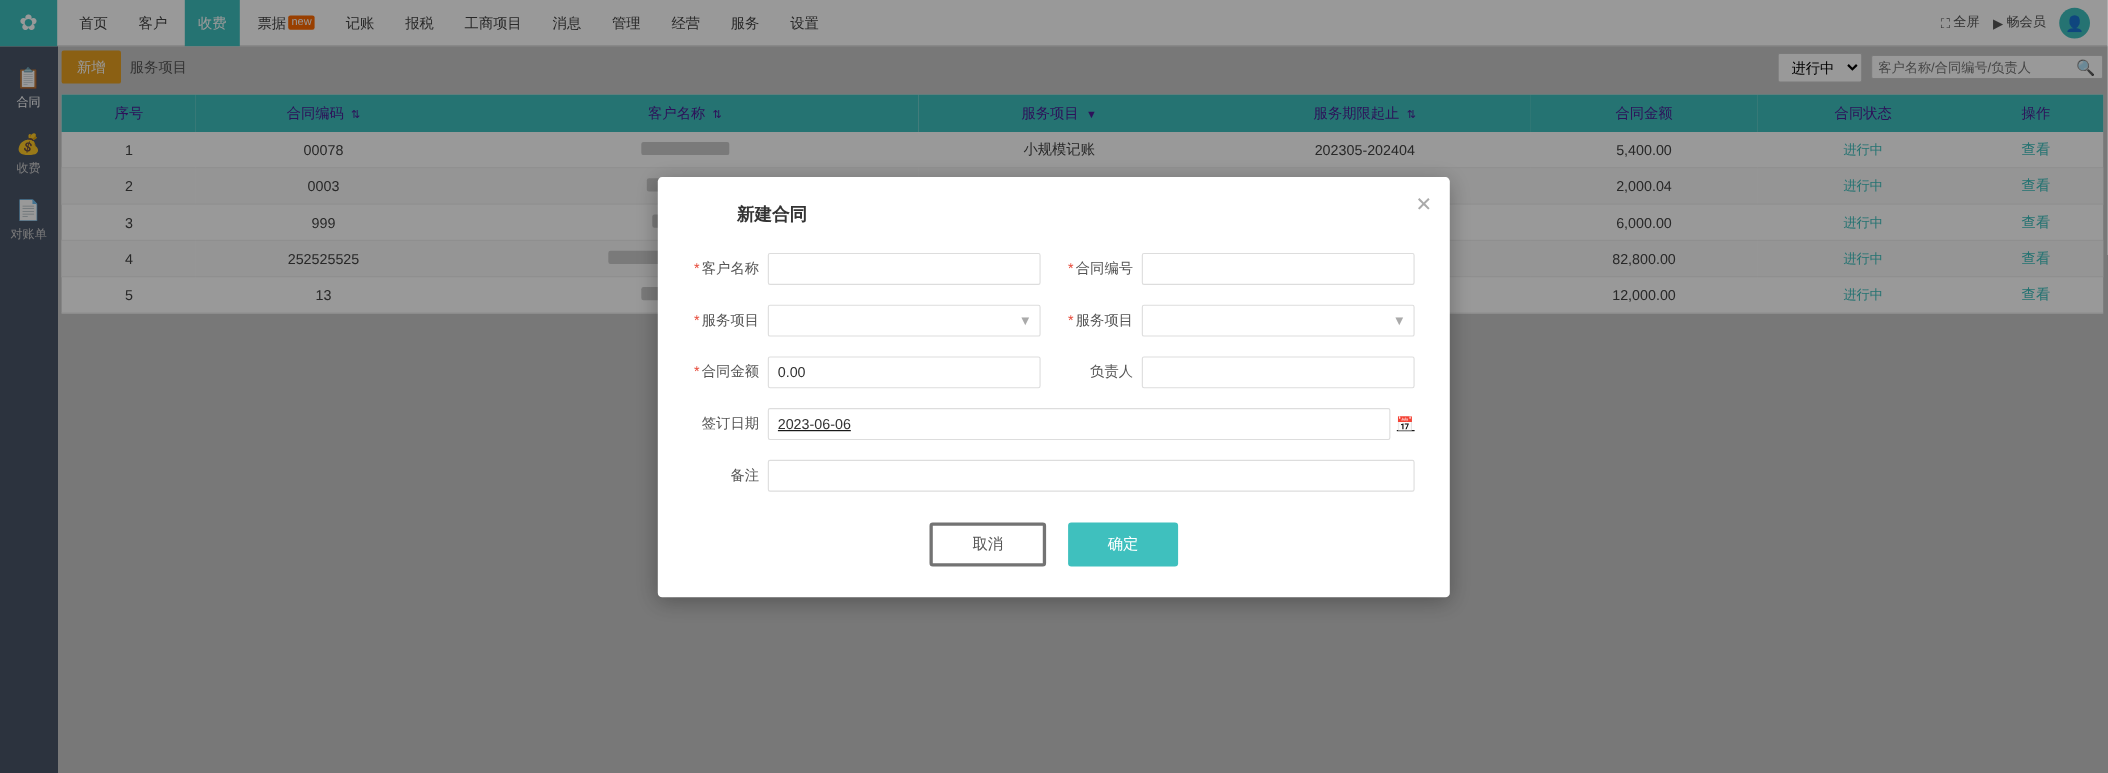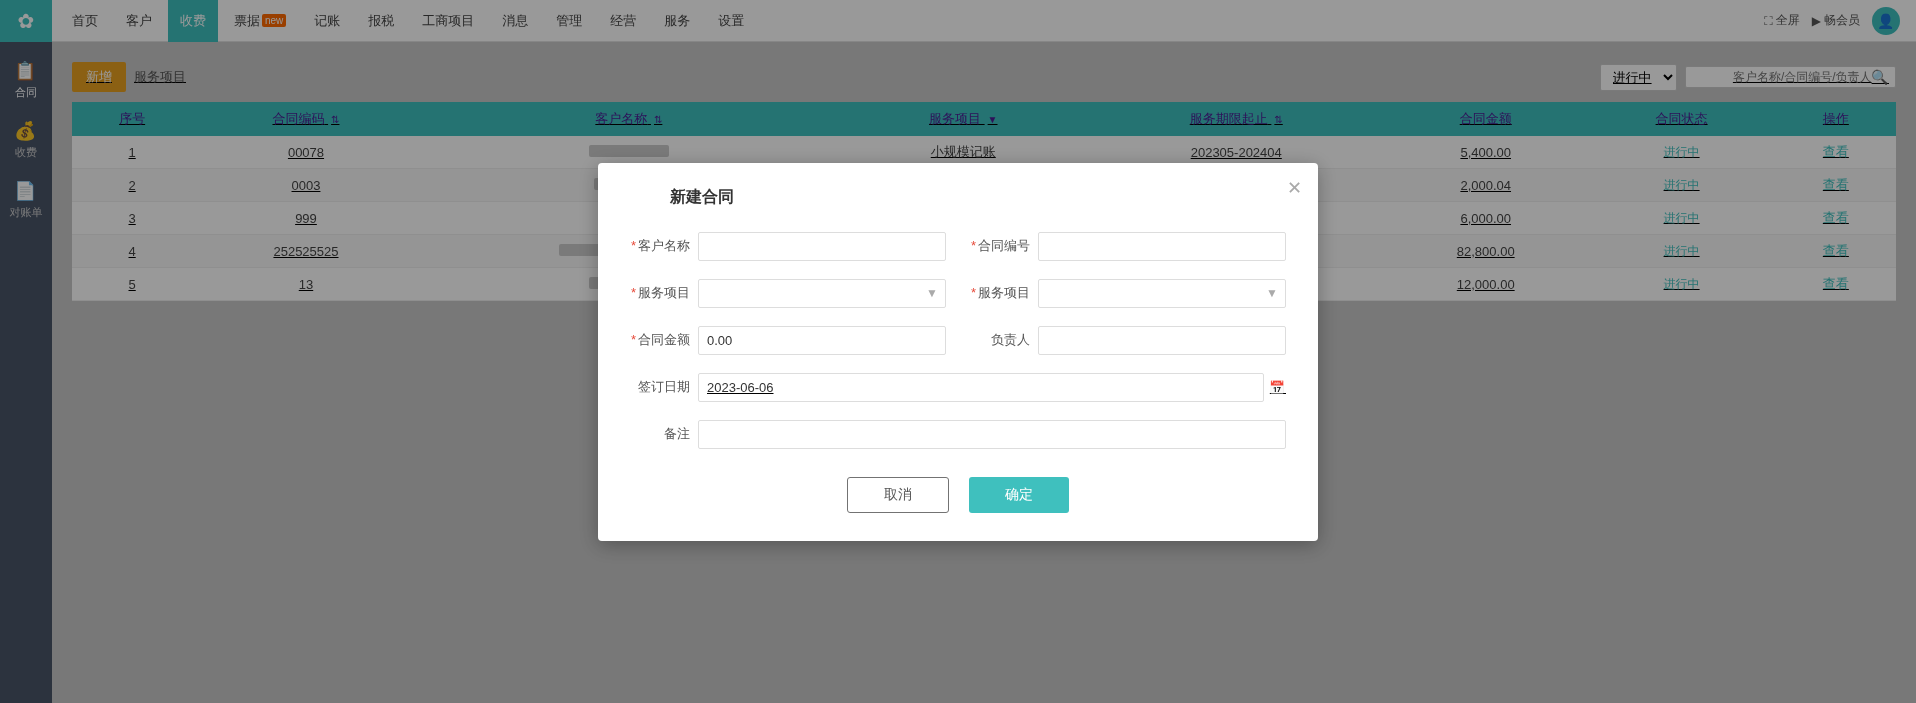--- a/index.html
+++ b/index.html
@@ -52,43 +52,42 @@
       display: flex; flex-direction: column; align-items: center;
       color: #ccc; padding: 8px 4px; cursor: pointer; width: 100%;
       justify-content: center; gap: 3px; font-size: 11px;
     }
     .sidebar-item.active { color: #fff; }
     .sidebar-item .icon { font-size: 18px; }
 
     
     .main-content {
       margin-top: 42px; margin-left: 52px;
-      padding: 20px; min-height: calc(100vh - 42px);
+      padding: 4px; min-height: calc(100vh - 42px);
       background: #c8c8c8;
-      text-decoration: underline;
     }
 
     
     .toolbar { display: flex; align-items: center; gap: 8px; margin-bottom: 10px; }
     .btn-new {
       background: #e8a020; color: #fff; border: none;
       padding: 6px 14px; cursor: pointer; font-size: 13px; border-radius: 2px;
     }
     .toolbar-label { font-size: 13px; color: #555; }
     .toolbar-spacer { flex: 1; }
     .status-select {
       border: 1px solid #ccc; padding: 4px 8px; font-size: 13px;
       background: #fff; border-radius: 2px; cursor: pointer;
     }
     .search-box {
       display: flex; align-items: center;
       border: 1px solid #ccc; background: #fff; border-radius: 2px; padding: 2px 6px;
     }
     .search-box input {
-      border: none; outline: none; font-size: 12px; width: 180px; text-align: right;
+      border: none; outline: none; font-size: 12px; width: 180px;
     }
     .search-icon { color: #aaa; font-size: 14px; cursor: pointer; }
 
     
     .contract-table { width: 100%; border-collapse: collapse; background: #fff; }
     .contract-table thead tr { background: #3fc0be; }
     .contract-table thead th {
       color: #4c1d95; padding: 8px 10px; font-size: 13px;
       text-align: center; font-weight: normal; white-space: nowrap;
     }
@@ -150,21 +149,21 @@
     .form-input-date { display: flex; align-items: center; flex: 1; text-decoration: underline; }
     .form-input-date input {
       flex: 1; border: 1px solid #ddd; border-radius: 2px;
       padding: 6px 8px; font-size: 13px; outline: none;
     }
     .calendar-icon { color: #aaa; margin-left: 6px; cursor: pointer; }
     .modal-footer {
       display: flex; justify-content: center; gap: 20px; margin-top: 28px;
     }
     .btn-cancel {
-      background: #fff; border: 1px solid #737373; color: #555;
+      background: #fff; border: 3px solid #737373; color: #555;
       padding: 8px 36px; font-size: 14px; border-radius: 3px; cursor: pointer;
     }
     .btn-confirm {
       background: #3fc0be; border: none; color: #fff;
       padding: 8px 36px; font-size: 14px; border-radius: 3px; cursor: pointer;
     }
   </style>
 </head>
 <body>
 

